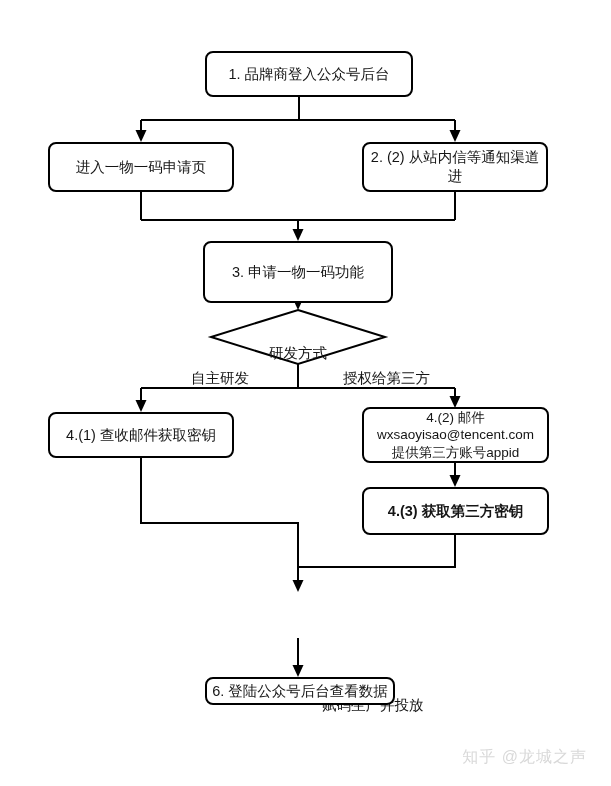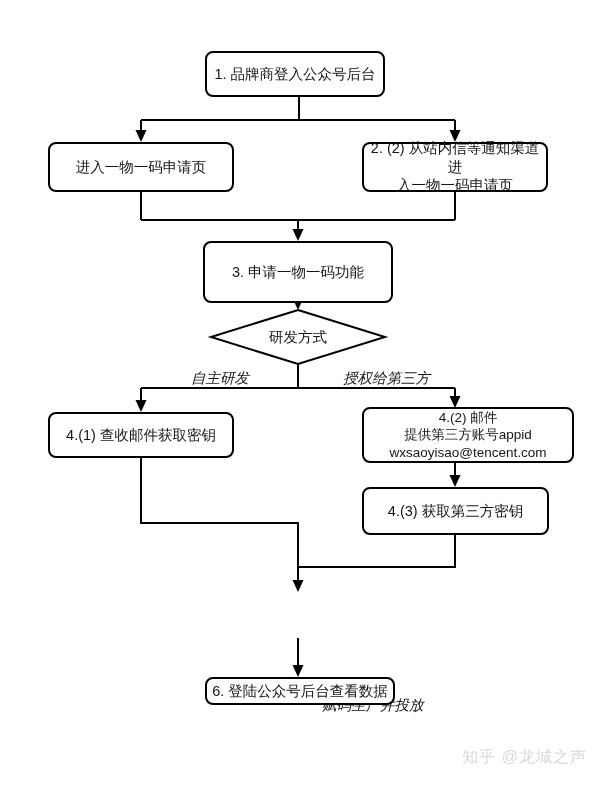--- a/index.html
+++ b/index.html
@@ -37,27 +37,27 @@
     padding: 2px 4px;
   }
   .diamond-label {
     position: absolute;
     display: flex;
     justify-content: center;
     align-items: center;
     text-align: right;
     font-size: 14.5px;
     color: #151515;
+    margin-top: 16px;
   }
   .edge-label {
     position: absolute;
     font-size: 14.5px;
     color: #151515;
     white-space: nowrap;
-    font-style: italic;
   }
   .watermark {
     position: absolute;
     font-size: 16px;
     color: #d9d9d9;
     white-space: nowrap;
     letter-spacing: 1px;
   }
 </style>
 </head>
@@ -90,53 +90,52 @@
       <polygon points="135.5,400 146.5,400 141,412"></polygon>
       <polygon points="449.5,396 460.5,396 455,408"></polygon>
       <polygon points="449.5,475 460.5,475 455,487"></polygon>
       <polygon points="292.5,580 303.5,580 298,592"></polygon>
       <polygon points="292.5,665 303.5,665 298,677"></polygon>
     </g>
 
     <polygon points="298,310 385,337 298,364 211,337" fill="#ffffff" stroke="#000000" stroke-width="2"></polygon>
   </svg>
 
-  <div class="node" style="left:205px; top:51px; width:180px; height:46px;">
+  <div class="node" style="left:205px; top:51px; width:208px; height:46px;">
     <div>1. 品牌商登入公众号后台</div>
   </div>
 
   <div class="node" style="left:48px; top:142px; width:186px; height:50px;">
     <div>进入一物一码申请页</div>
   </div>
 
   <div class="node" style="left:362px; top:142px; width:186px; height:50px;">
     <div>2. (2) 从站内信等通知渠道进</div>
-    <div>入一物一码申请页</div>
   </div>
 
   <div class="node" style="left:203px; top:241px; width:190px; height:62px;">
     <div>3. 申请一物一码功能</div>
   </div>
 
   <div class="diamond-label" style="left:211px; top:324px; width:174px; height:26px;">研发方式</div>
 
   <div class="edge-label" style="left:191px; top:369px;">自主研发</div>
   <div class="edge-label" style="left:343px; top:369px;">授权给第三方</div>
 
   <div class="node" style="left:48px; top:412px; width:186px; height:46px;text-align:center;">
     <div>4.(1) 查收邮件获取密钥</div>
   </div>
 
-  <div class="node" style="left:362px; top:407px; width:212px; height:56px; font-size:13.5px;">
+  <div class="node" style="left:362px; top:407px; width:187px; height:56px; font-size:13.5px;">
     <div>4.(2) 邮件</div>
+    <div>wxsaoyisao@tencent.com</div>
     <div>提供第三方账号appid</div>
-    <div>wxsaoyisao@tencent.com</div>
   </div>
 
-  <div class="node" style="left:362px; top:487px; width:187px; height:48px;">
+  <div class="node" style="left:362px; top:487px; width:187px; height:48px;font-weight:bold;">
     <div>4.(3) 获取第三方密钥</div>
   </div>
 
 
   <div class="edge-label" style="left:322px; top:650px;margin-top:46px;">赋码生产并投放</div>
 
   <div class="node" style="left:205px; top:677px; width:190px; height:28px;">
     <div>6. 登陆公众号后台查看数据</div>
   </div>
 

